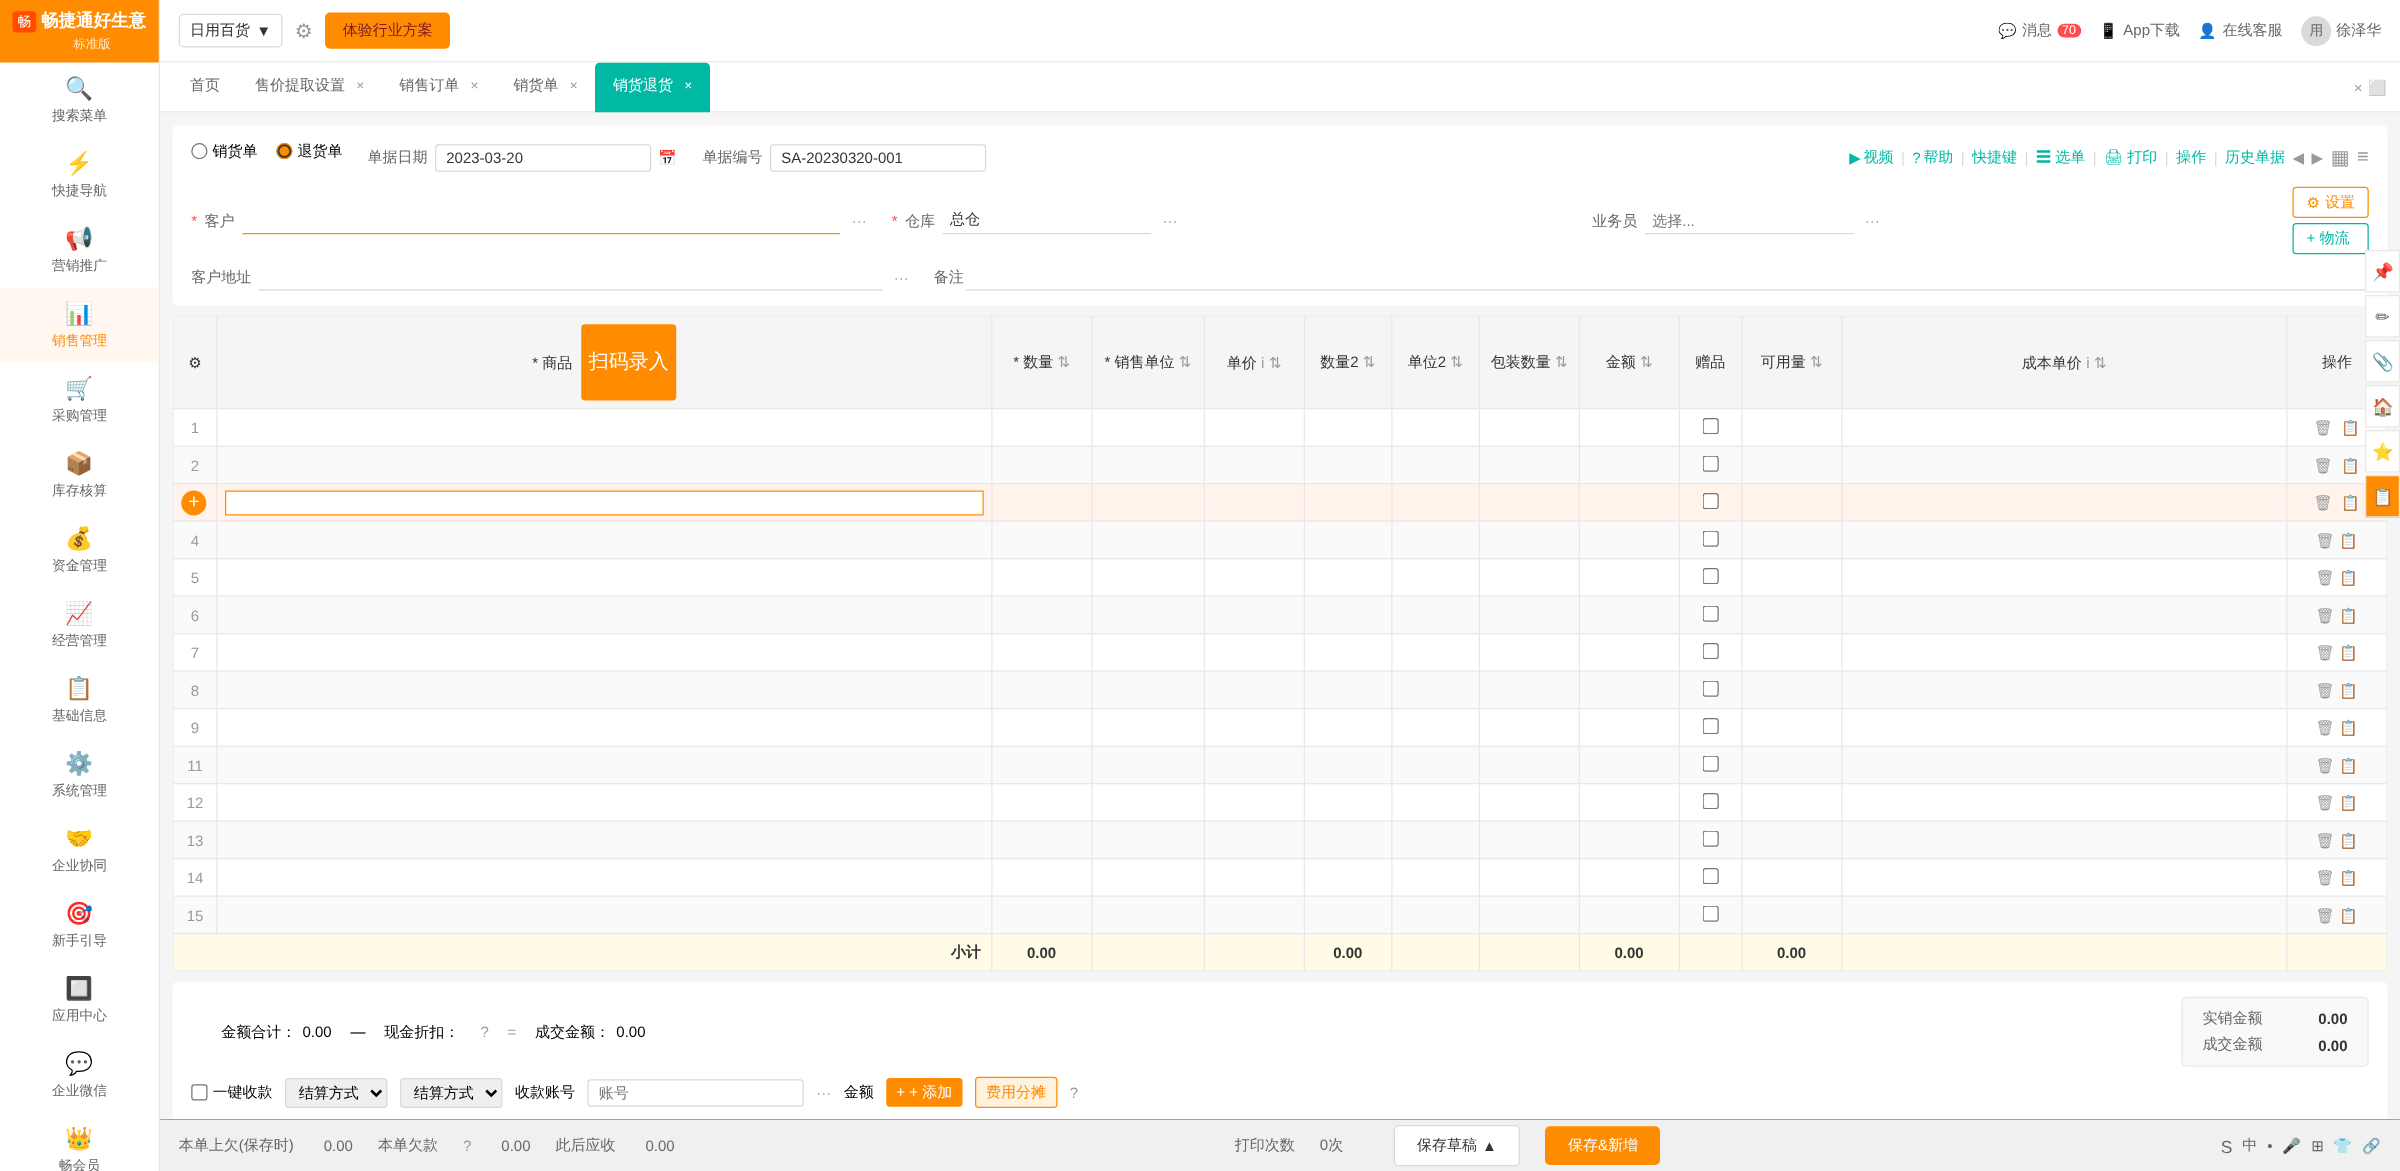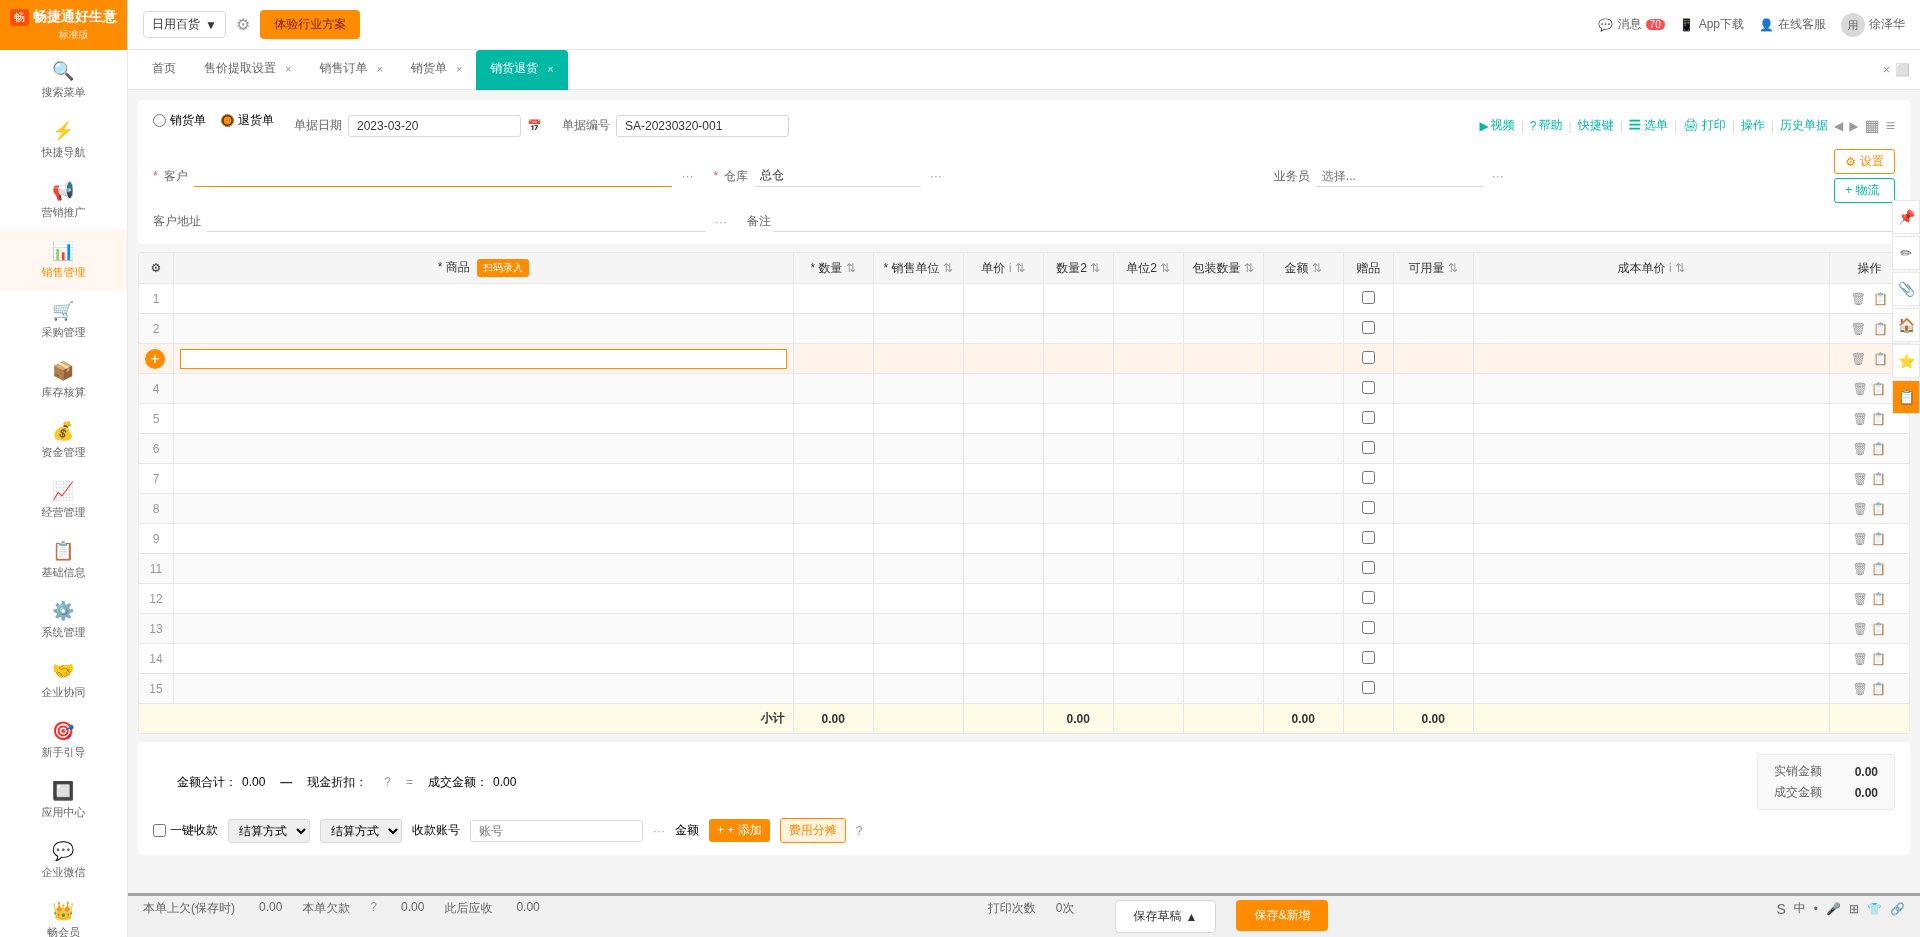--- a/index.html
+++ b/index.html
@@ -51,35 +51,35 @@
     .form-input-date { border: 1px solid #d9d9d9; border-radius: 3px; padding: 3px 8px; color: #333; }
     .form-ellipsis { color: #999; margin-left: 3px; cursor: pointer; }
 
     
     .data-table { width: 100%; border-collapse: collapse; font-size: 12px; }
     .data-table th { background: #f5f5f5; border: 1px solid #e8e8e8; padding: 6px 8px; color: #333; font-weight: normal; white-space: nowrap; text-align: center; }
     .data-table td { border: 1px solid #e8e8e8; padding: 4px 6px; color: #333; text-align: center; height: 30px; }
     .data-table tr:nth-child(even) { background: #fafafa; }
     .data-table tr.highlight { background: #fff3ec; }
     .data-table .row-num { color: #999; width: 30px; }
-    .scan-btn { background: #ff8c00; color: #fff; border: none; border-radius: 3px; padding: 2px 6px; font-size: 10px; cursor: pointer; text-align: center; }
+    .scan-btn { background: #ff8c00; color: #fff; border: none; border-radius: 3px; padding: 20px 6px; font-size: 16px; cursor: pointer; text-align: center; }
 
     
     .total-row td { background: #fffbe6; font-weight: bold; color: #333; }
     .amount-sum { display: flex; align-items: center; gap: 5px; }
     .amount-dash { color: #333; font-weight: bold; }
     .calc-eq { color: #999; }
-    .result-row { display: flex; align-items: center; gap: 6px; justify-content: flex-end; }
+    .result-row { display: flex; align-items: center; gap: 18px; justify-content: flex-end; }
     .result-label { color: #666; }
     .result-value { color: #333; font-weight: bold; min-width: 50px; text-align: right; }
     .btn-save-draft { background: #fff; border: 1px solid #d9d9d9; border-radius: 4px; padding: 7px 18px; cursor: pointer; color: #333; font-size: 12px; display: flex; align-items: center; gap: 4px; }
     .btn-save-new { background: #ff8c00; border: none; border-radius: 4px; padding: 7px 18px; cursor: pointer; color: #fff; font-size: 12px; display: flex; align-items: center; gap: 4px; }
 
     
-    .status-bar { background: #f0f0f0; padding: 4px 15px; display: flex; align-items: flex-start; gap: 20px; font-size: 11px; color: #666; border-top: 3px solid #a3a3a3; }
+    .status-bar { background: #f0f0f0; padding: 4px 15px; display: flex; align-items: center; gap: 20px; font-size: 11px; color: #666; border-top: 1px solid #a3a3a3; }
 
     
     .right-float { position: fixed; right: 0; top: 200px; display: flex; flex-direction: column; gap: 2px; }
     .float-icon { background: #fff; border: 1px solid #e8e8e8; padding: 8px 5px; cursor: pointer; color: #666; font-size: 14px; text-align: center; width: 28px; }
     .float-icon.active-right { background: #ff8c00; color: #fff; }
 
     
     .table-container { background: #fff; border-radius: 4px; overflow: hidden; }
 
     

